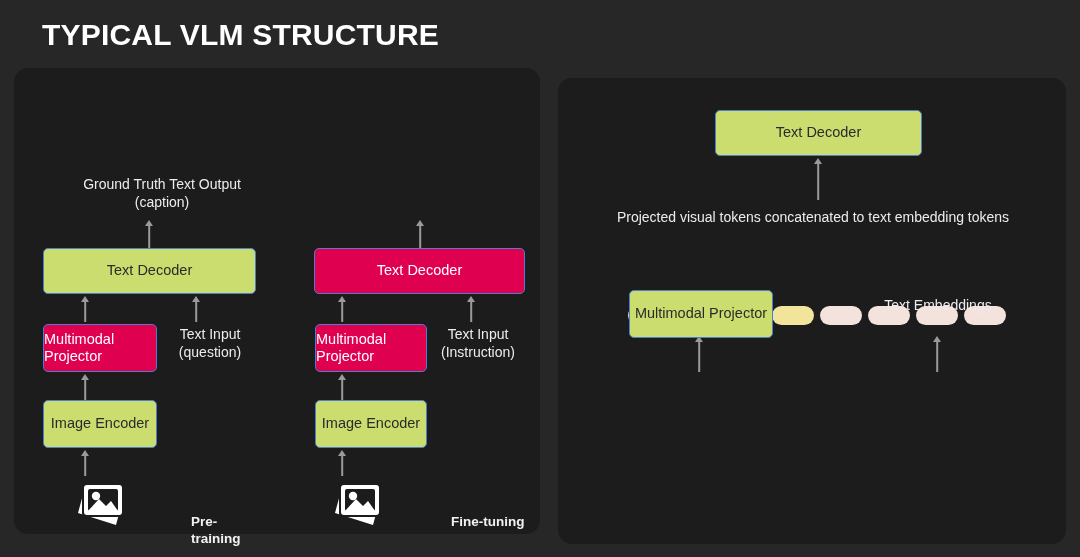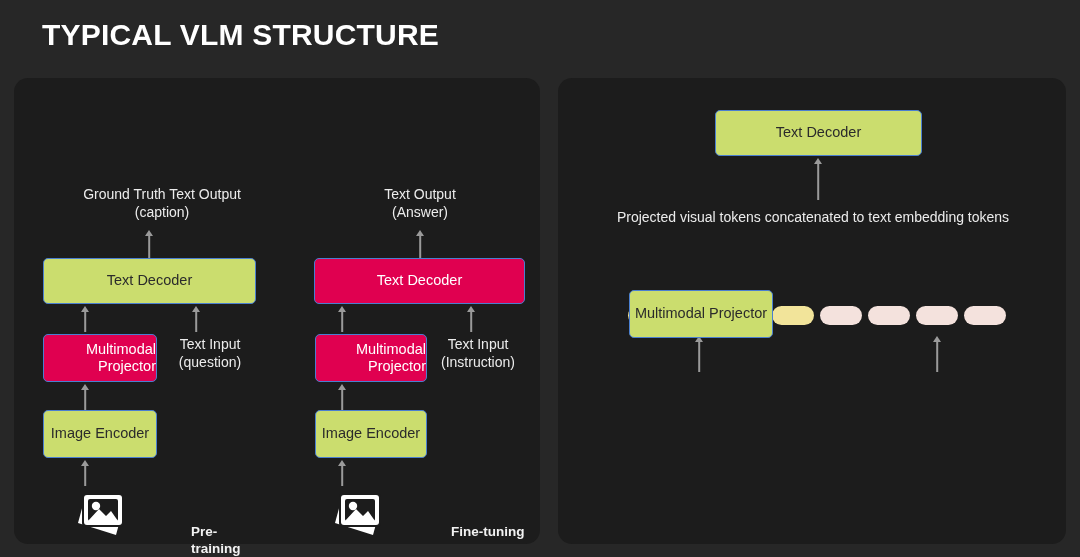--- a/index.html
+++ b/index.html
@@ -13,28 +13,28 @@
 
   .page-title {
     position: absolute; left: 42px; top: 18px;
     font-size: 30px; font-weight: bold; color: #ffffff;
     letter-spacing: 0.2px; white-space: nowrap;
   }
 
   .panel {
     position: absolute; background: #1c1c1c; border-radius: 14px;
   }
-  #panel-left  { left: 14px;  top: 78px; width: 526px; height: 466px; }
+  #panel-left  { left: 14px;  top: 68px; width: 526px; height: 466px; }
   #panel-right { left: 558px; top: 78px; width: 508px; height: 466px; }
 
   
   .node {
     position: absolute; border: 1.5px solid #4a7fd0; border-radius: 5px;
     display: flex; align-items: center; justify-content: center;
-    text-align: right; line-height: 1.18; font-size: 14.5px;
+    text-align: left; line-height: 1.18; font-size: 14.5px;
   }
   .node.frozen     { background: #cbdd6e; color: #2b2b2b; }
   .node.notfrozen  { background: #e00050; color: #ffffff; }
 
   
   .label {
     position: absolute; color: #ececec; font-size: 14px;
     text-align: center; line-height: 1.25; white-space: pre-line;
   }
   .label.left-align { text-align: left; }
@@ -117,22 +117,20 @@
         <rect x="12" y="8" width="42" height="34" rx="4" fill="#1c1c1c"></rect>
         <rect x="14" y="10" width="38" height="30" rx="3" fill="#ffffff"></rect>
         <rect x="18" y="14" width="30" height="22" rx="2" fill="#1c1c1c"></rect>
         <circle cx="26" cy="21" r="4.2" fill="#ffffff"></circle>
         <path d="M18 36 L29 24 L36 31 L41 26 L48 36 Z" fill="#ffffff"></path>
       </svg>
     </div>
 
     <div class="label bold left-align" style="left:131px; top:446px; width:120px;">Pre-training</div>
 
-    <div class="label" style="left:344px; top:108px; width:124px;">Text Output
-(Answer)</div>
 
     <div class="arrow" style="left:400px; top:152px; width:12px; height:28px;">
       <div class="head"></div>
       <div class="shaft"></div>
     </div>
 
     <div class="node notfrozen" style="left:300px; top:180px; width:211px; height:46px;">Text Decoder</div>
 
     <div class="arrow" style="left:322px; top:228px; width:12px; height:26px;">
       <div class="head"></div>
@@ -205,15 +203,16 @@
     </div>
 
     <div class="arrow" style="left:373px; top:258px; width:12px; height:36px;">
       <div class="head"></div>
       <div class="shaft"></div>
     </div>
 
     <div class="node frozen" style="left:71px; top:212px; width:144px; height:48px; top:212px;">Multimodal
 Projector</div>
 
+    <div class="label" style="left:305px; top:219px; width:150px;">Text Embeddings</div>
   </div>
 
 </div>
 
 </body></html>

